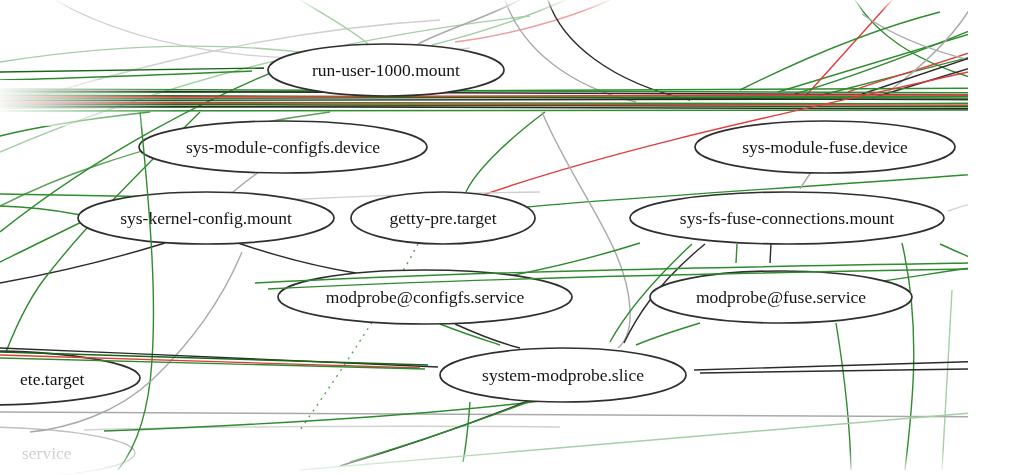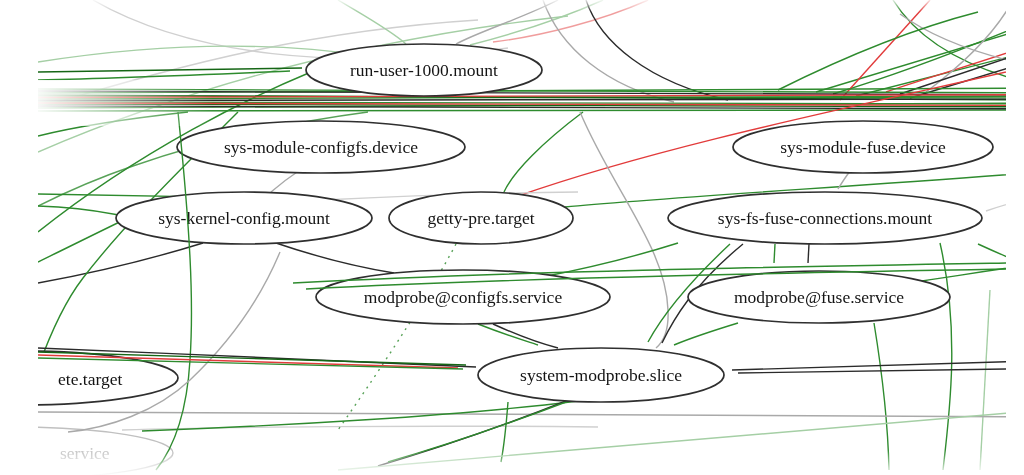--- a/index.html
+++ b/index.html
@@ -1,16 +1,16 @@
 <!DOCTYPE html>
 <html><head>
 <meta charset="utf-8">
 <style>
   html,body{margin:0;padding:0;background:#fff;}
-  .canvas{position:relative;width:968px;height:475px;background:#fff;overflow:hidden;margin-left:38px;}
+  .canvas{position:relative;width:968px;height:475px;background:#fff;overflow:hidden;}
   svg{display:block;}
   svg path, svg line{fill:none;stroke-width:1.4;stroke-linecap:butt;}
   .eg{stroke:#2e8b2e}.edg{stroke:#156615}.elg{stroke:#a5cfa5}.ek{stroke:#2b2b2b}
   .egy{stroke:#a9a9a9}.elgy{stroke:#d0d0d0}.er{stroke:#e23b3b}
   .node > ellipse{fill:#ffffff;stroke:#2f2f2f;stroke-width:1.7;}
   .node > text{font-family:"Liberation Serif",serif;font-size:17.5px;fill:#141414;text-anchor:middle;}
   .node.partial > text{text-anchor:start;}
   .node.faded > ellipse{stroke:#c0c0c0;stroke-width:1.4;}
   .node.faded > text{fill:#c6c6c6;}
 </style>

